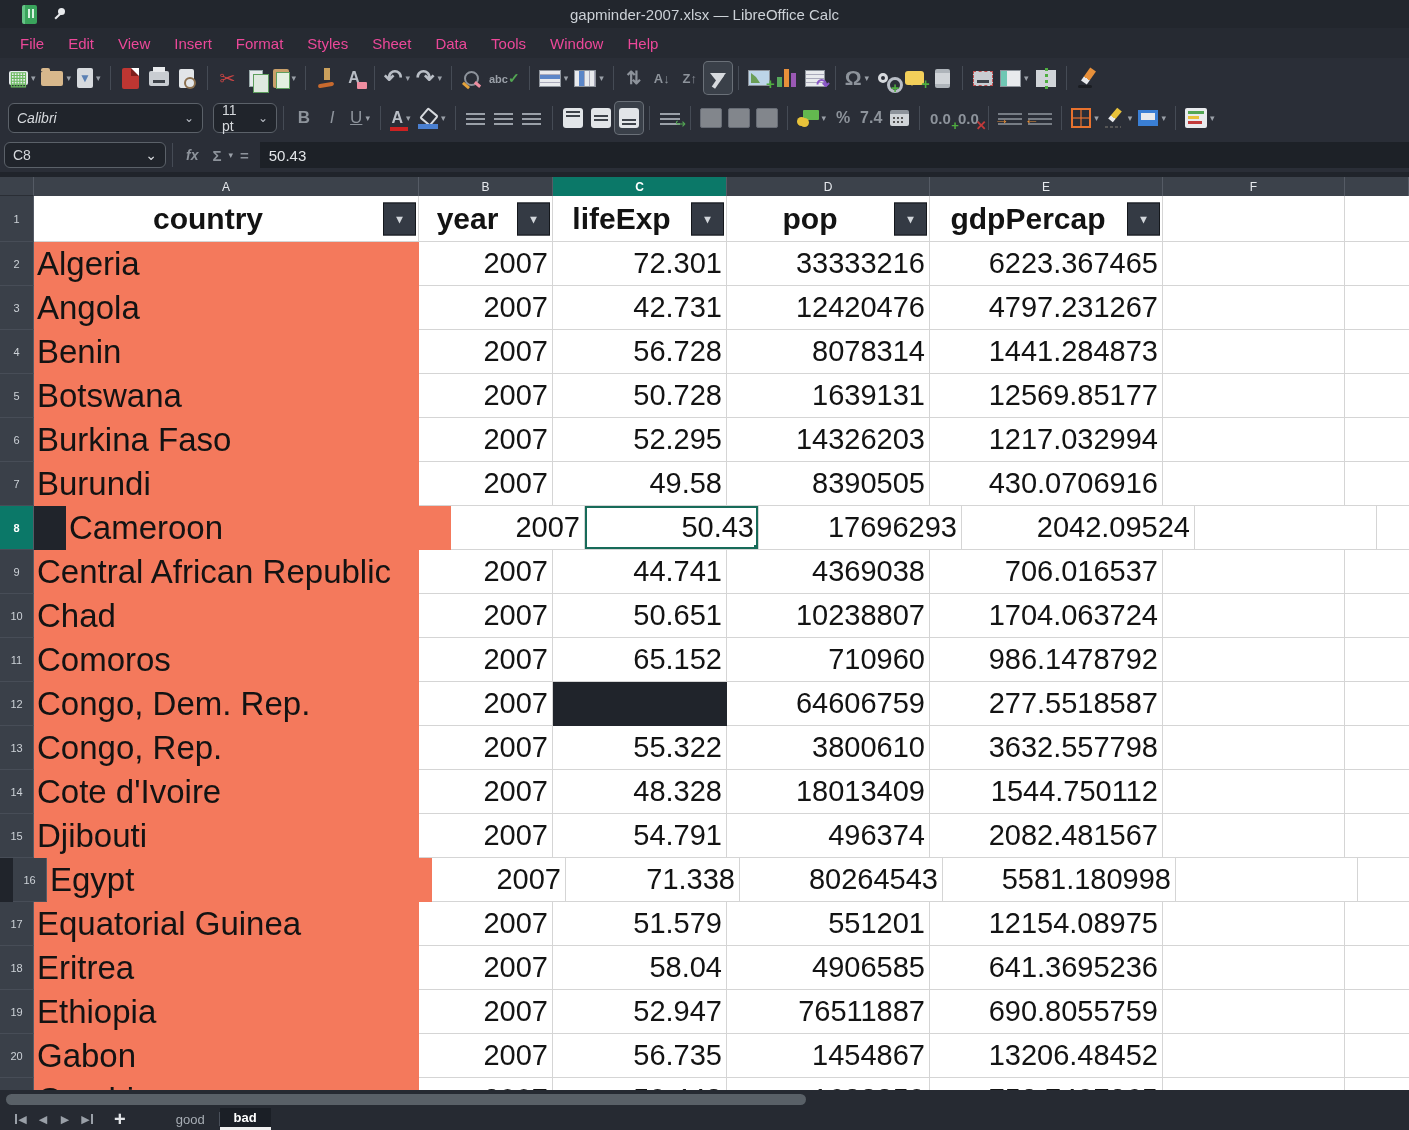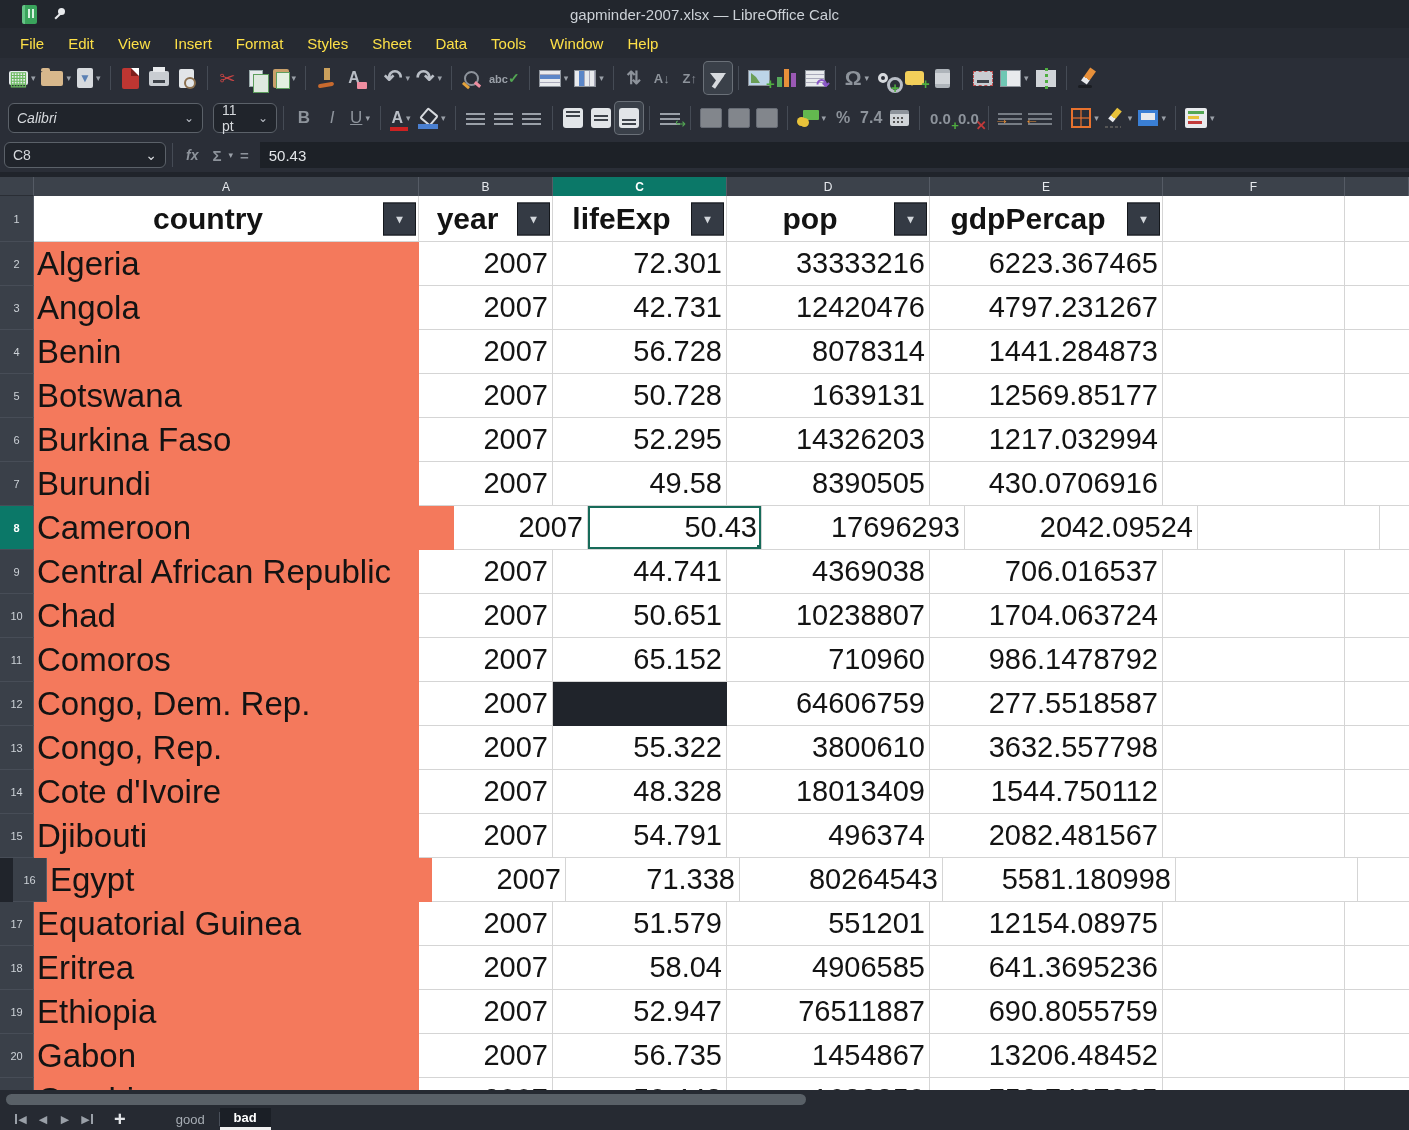--- a/index.html
+++ b/index.html
@@ -16,21 +16,21 @@
   .pin { width:16px; height:16px; margin-left:14px; position:relative; }
   .pin::before { content:""; position:absolute; left:7px; top:2px; width:7px; height:7px;
                  background:#e8eaed; border-radius:50%; }
   .pin::after { content:""; position:absolute; left:3px; top:9px; width:8px; height:2px;
                 background:#e8eaed; transform:rotate(-45deg); }
   .title-text { position:absolute; left:0; right:0; text-align:center; color:#ccd1d7; font-size:15px; }
 
   
   .menubar { position:absolute; left:0; top:28px; width:1409px; height:30px; background:#262a32;
              display:flex; align-items:center; padding-left:8px; }
-  .mitem { color:#fde047; font-size:15px; padding:4px 12px; }
+  .mitem { color:#ec4899; font-size:15px; padding:4px 12px; }
 
   
   .tb1 { position:absolute; left:0; top:58px; width:1409px; height:40px; background:#2a2e37;
          display:flex; align-items:center; padding-left:6px; }
   .tb2 { position:absolute; left:0; top:98px; width:1409px; height:40px; background:#2a2e37;
          display:flex; align-items:center; padding-left:8px; }
   .ibtn { height:32px; min-width:28px; display:flex; align-items:center; justify-content:center;
           gap:3px; color:#aeb4bc; padding:0 3px; border-radius:4px; }
   .ibtn.active { background:#3a4049; box-shadow:0 0 0 1px #6a7078; }
   .car { font-size:9px; color:#9aa0a8; }
@@ -611,21 +611,21 @@
       <div class="cell txt coral" style="width: 385px; height: 44px;">Burundi</div>
       <div class="cell num" style="width: 134px; height: 44px;">2007</div>
       <div class="cell num" style="width: 174px; height: 44px;">49.58</div>
       <div class="cell num" style="width: 203px; height: 44px;">8390505</div>
       <div class="cell num" style="width: 233px; height: 44px;">430.0706916</div>
       <div class="cell" style="width: 182px; height: 44px;"></div>
       <div class="cell last" style="width: 64px; height: 44px;"></div>
     </div>
     <div class="grow" style="height: 44px;">
       <div class="rh selr" style="height: 44px;">8</div>
-      <div class="cell txt coral" style="width: 420px; height: 44px;">Cameroon</div>
+      <div class="cell txt coral" style="width: 385px; height: 44px; margin-left: 32px;">Cameroon</div>
       <div class="cell num" style="width: 134px; height: 44px;">2007</div>
       <div class="cell num selcell" style="width: 174px; height: 44px;">50.43</div>
       <div class="cell num" style="width: 203px; height: 44px;">17696293</div>
       <div class="cell num" style="width: 233px; height: 44px;">2042.09524</div>
       <div class="cell" style="width: 182px; height: 44px;"></div>
       <div class="cell last" style="width: 64px; height: 44px;"></div>
     </div>
     <div class="grow" style="height: 44px;">
       <div class="rh" style="height: 44px;">9</div>
       <div class="cell txt coral" style="width: 385px; height: 44px;">Central African Republic</div>

